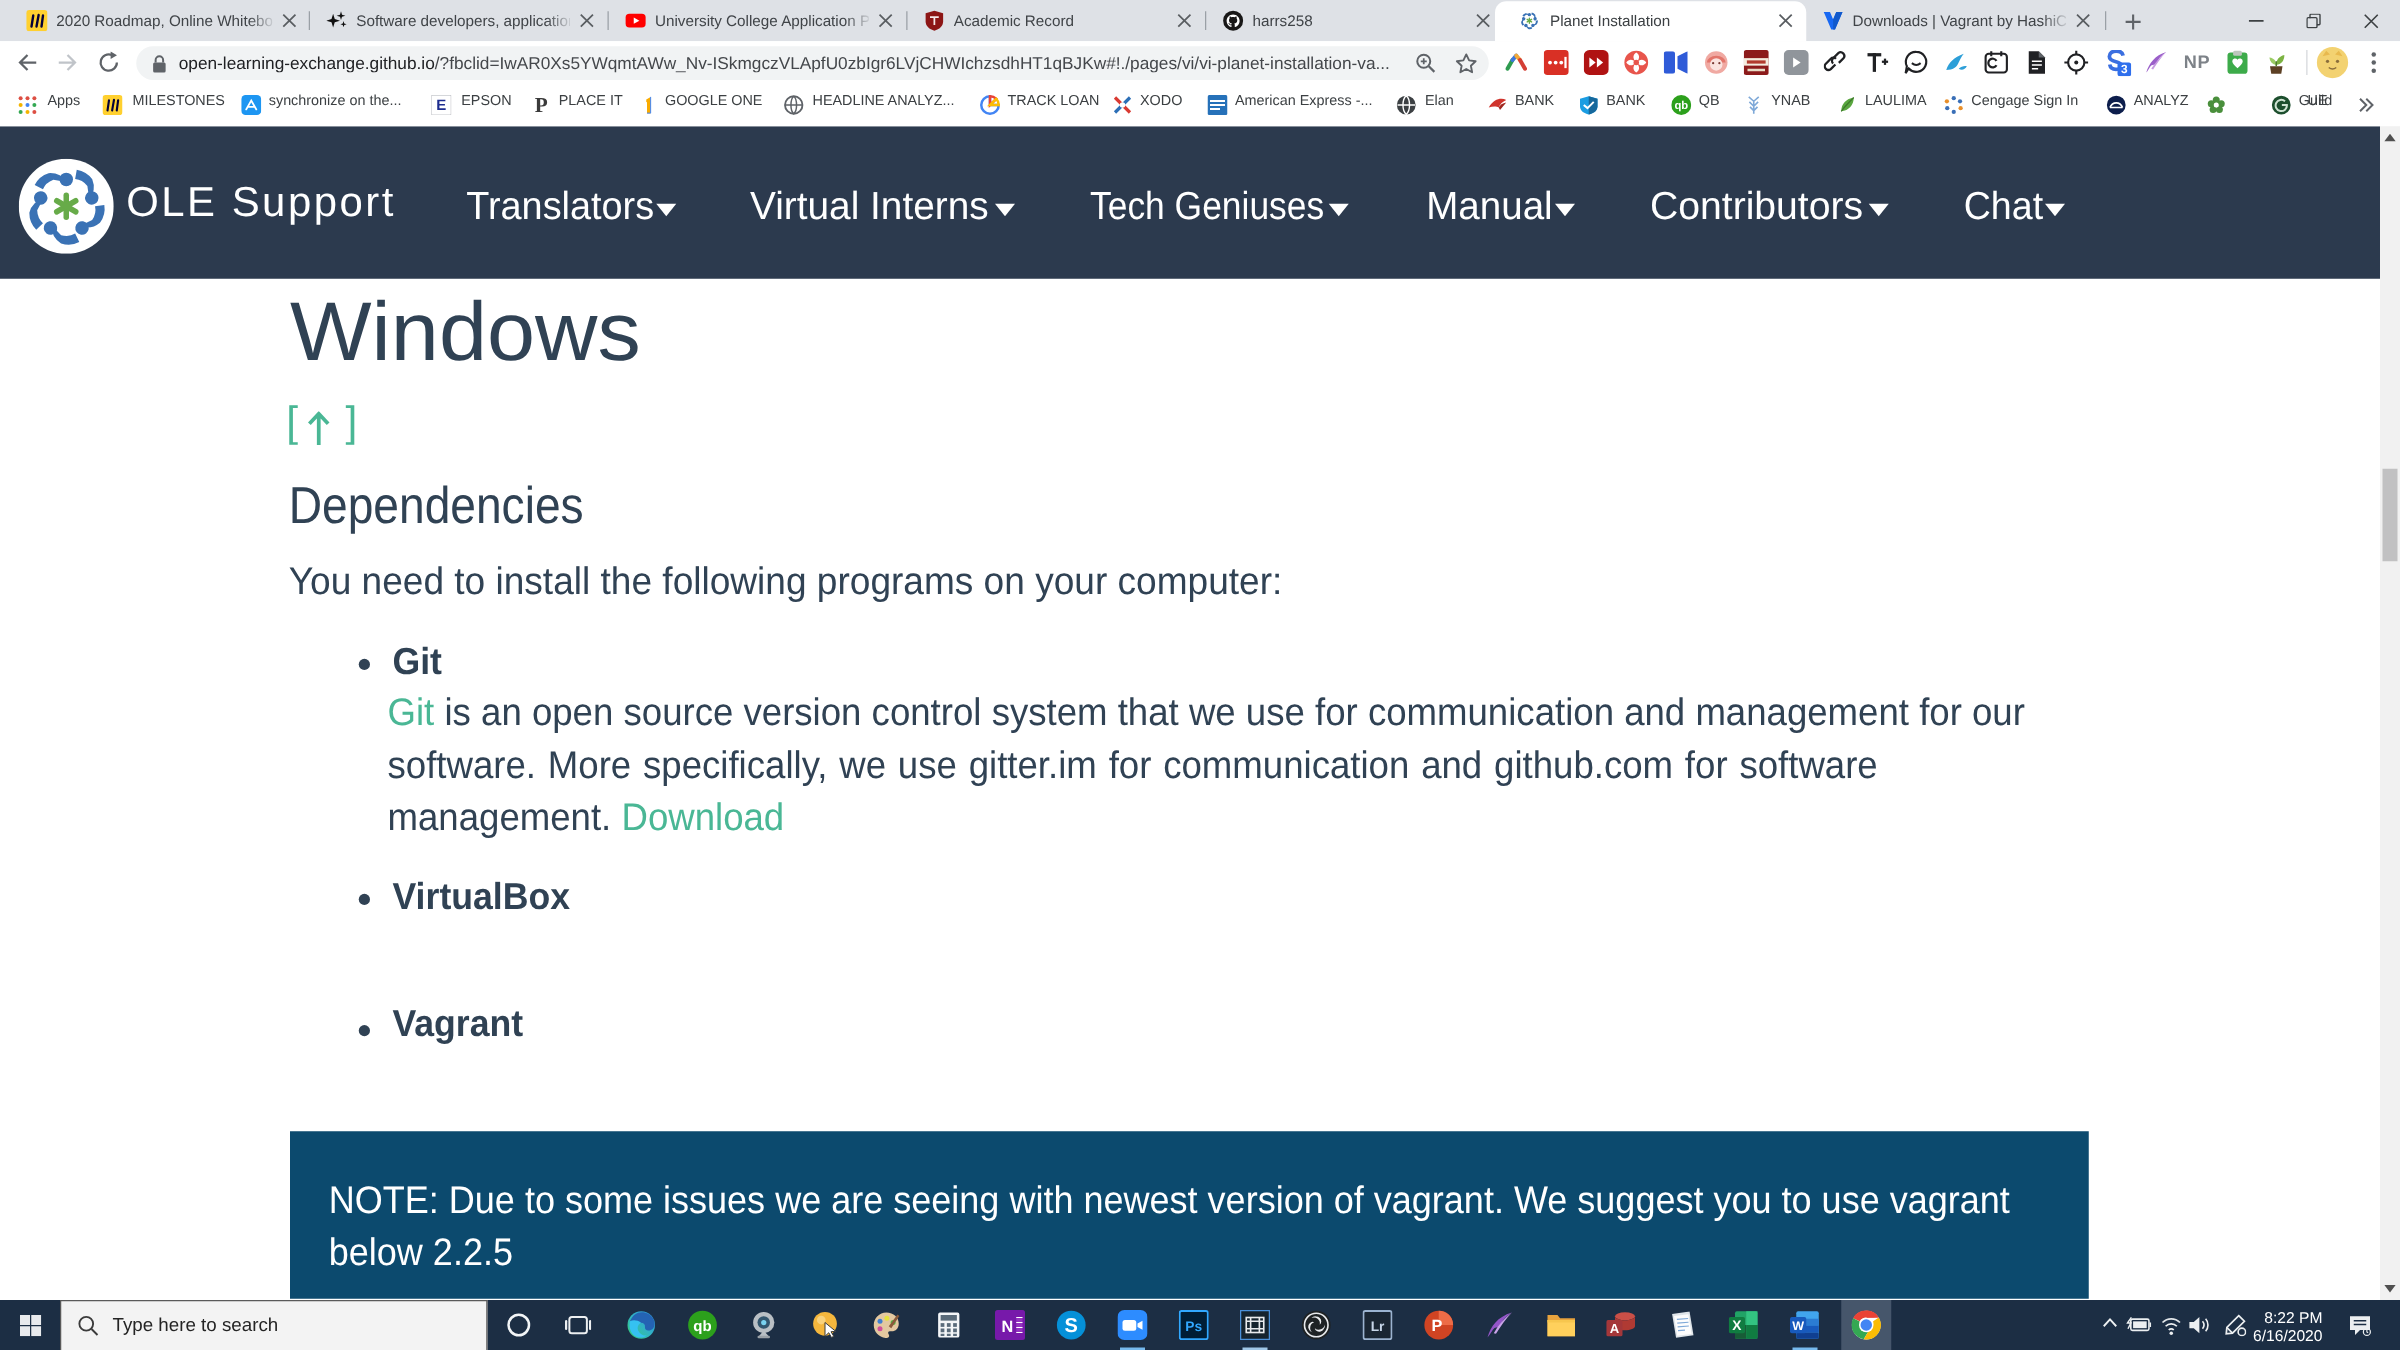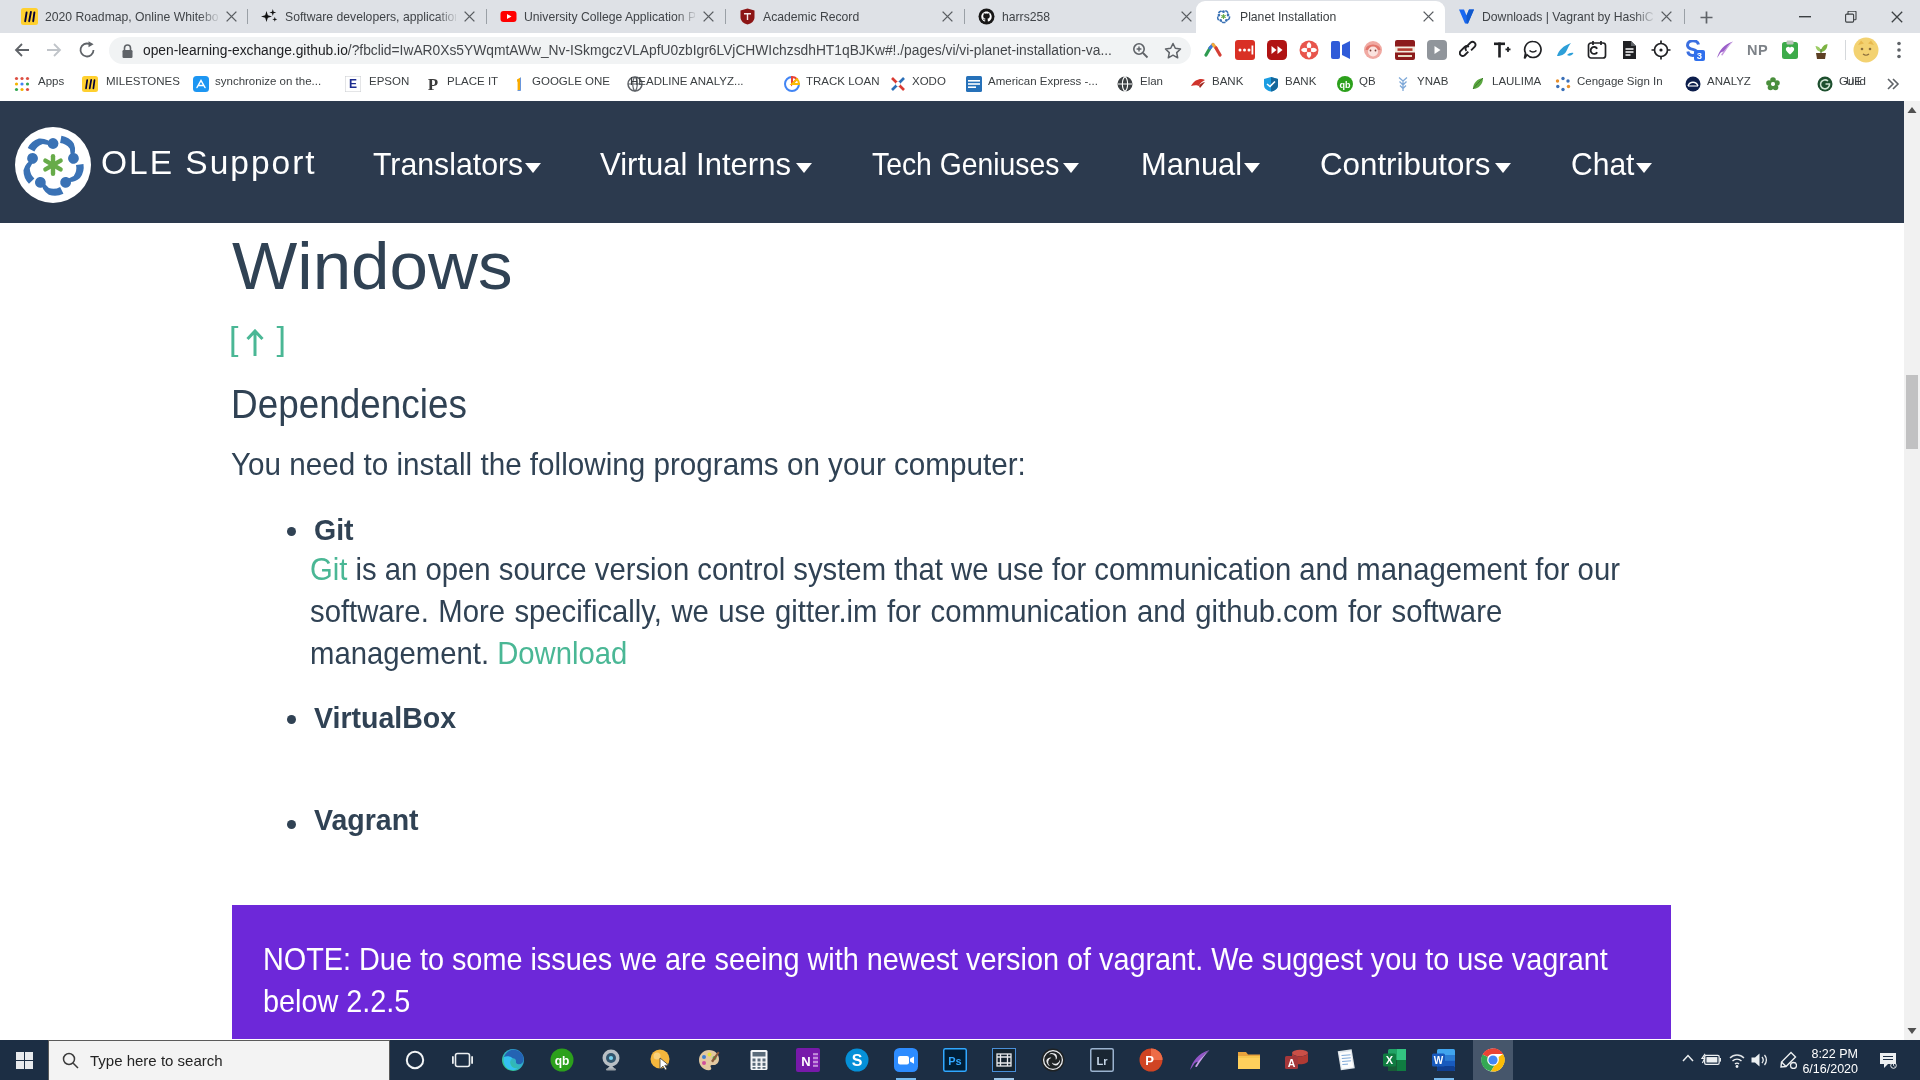--- a/index.html
+++ b/index.html
@@ -387,21 +387,21 @@
   <div class="bm" style="left:447px;">PLACE IT</div>
   <svg class="bmi" style="left:511px;" viewBox="0 0 16 16">
       <path d="M6 3.5 L9.5 1.5 V14.5 H6.6 V5.5 L6 5.8 Z" fill="#f9ab00"></path>
       <path d="M9.5 1.5 V14.5 H6.6" fill="none" stroke="#4285f4" stroke-width="0.8"></path>
     </svg>
   <div class="bm" style="left:532px;">GOOGLE ONE</div>
   <svg class="bmi" style="left:627px;" viewBox="0 0 16 16">
       <circle cx="8" cy="8" r="7" fill="none" stroke="#5f6368" stroke-width="1.5"></circle>
       <path d="M1 8 H15 M8 1 C5 3.5 5 12.5 8 15 C11 12.5 11 3.5 8 1" fill="none" stroke="#5f6368" stroke-width="1.2"></path>
     </svg>
-  <div class="bm" style="left:630px;">HEADLINE ANALYZ...</div>
+  <div class="bm" style="left:650px;">HEADLINE ANALYZ...</div>
   <svg class="bmi" style="left:784px;" viewBox="0 0 16 16">
       <path d="M8 1 a7 7 0 1 0 7 7 h-7 Z" fill="none" stroke="#4285f4" stroke-width="2"></path>
       <path d="M8 1 a7 7 0 0 1 5 2.1 L8 8 Z" fill="none" stroke="#ea4335" stroke-width="2"></path>
       <path d="M13 3.1 A7 7 0 0 1 15 8 L8 8 Z" fill="none" stroke="#fbbc04" stroke-width="2"></path>
     </svg>
   <div class="bm" style="left:806px;">TRACK LOAN</div>
   <svg class="bmi" style="left:890px;" viewBox="0 0 16 16">
       <path d="M2 2 L14 14" stroke="#d93a32" stroke-width="2.6"></path>
       <path d="M14 2 L2 14" stroke="#2c6fb7" stroke-width="2.6"></path>
       <circle cx="8" cy="8" r="2.2" fill="#fff"></circle>
@@ -535,21 +535,21 @@
   <div class="bullet" style="left:287px; top:426px;"></div>
   <div class="bold" style="left:313.5px; top:407.8px;"><span class="sx" style="transform:scaleX(0.95);">Git</span></div>
   <div class="para" style="left:310px; top:448.4px;"><span class="sx" style="transform:scaleX(0.954);"><span class="tl">Git</span> is an open source version control system that we use for communication and management for our<br><span style="word-spacing:1.4px;">software. More specifically, we use gitter.im for communication and github.com for software</span><br>management. <span class="tl">Download</span></span></div>
 
   <div class="bullet" style="left:287px; top:614px;"></div>
   <div class="bold" style="left:313.5px; top:595.9px;"><span class="sx" style="transform:scaleX(0.95);">VirtualBox</span></div>
 
   <div class="bullet" style="left:287px; top:719px;"></div>
   <div class="bold" style="left:313.5px; top:698.4px;"><span class="sx" style="transform:scaleX(0.95);">Vagrant</span></div>
 
-  <div class="abs" style="left:232px; top:804px; width:1439px; height:134px; background:#6d28d9;">
+  <div class="abs" style="left:232px; top:804px; width:1439px; height:134px; background:#0c4a6e;">
     <div class="abs" style="left:31px; top:34px; font-size:30.7px; line-height:41.5px; color:#fff;"><span class="sx" style="transform:scaleX(0.939);">NOTE: Due to some issues we are seeing with newest version of vagrant. We suggest you to use vagrant<br>below 2.2.5</span></div>
   </div>
 </div>
 
 <div id="scrollbar">
   <div id="sthumb"></div>
   <svg class="abs" style="left:3px;top:5px;" width="10" height="8">
       <path d="M5 1 L9.5 7 L0.5 7 Z" fill="#505050"></path>
     </svg>
   <svg class="abs" style="left:3px;top:926px;" width="10" height="8">

